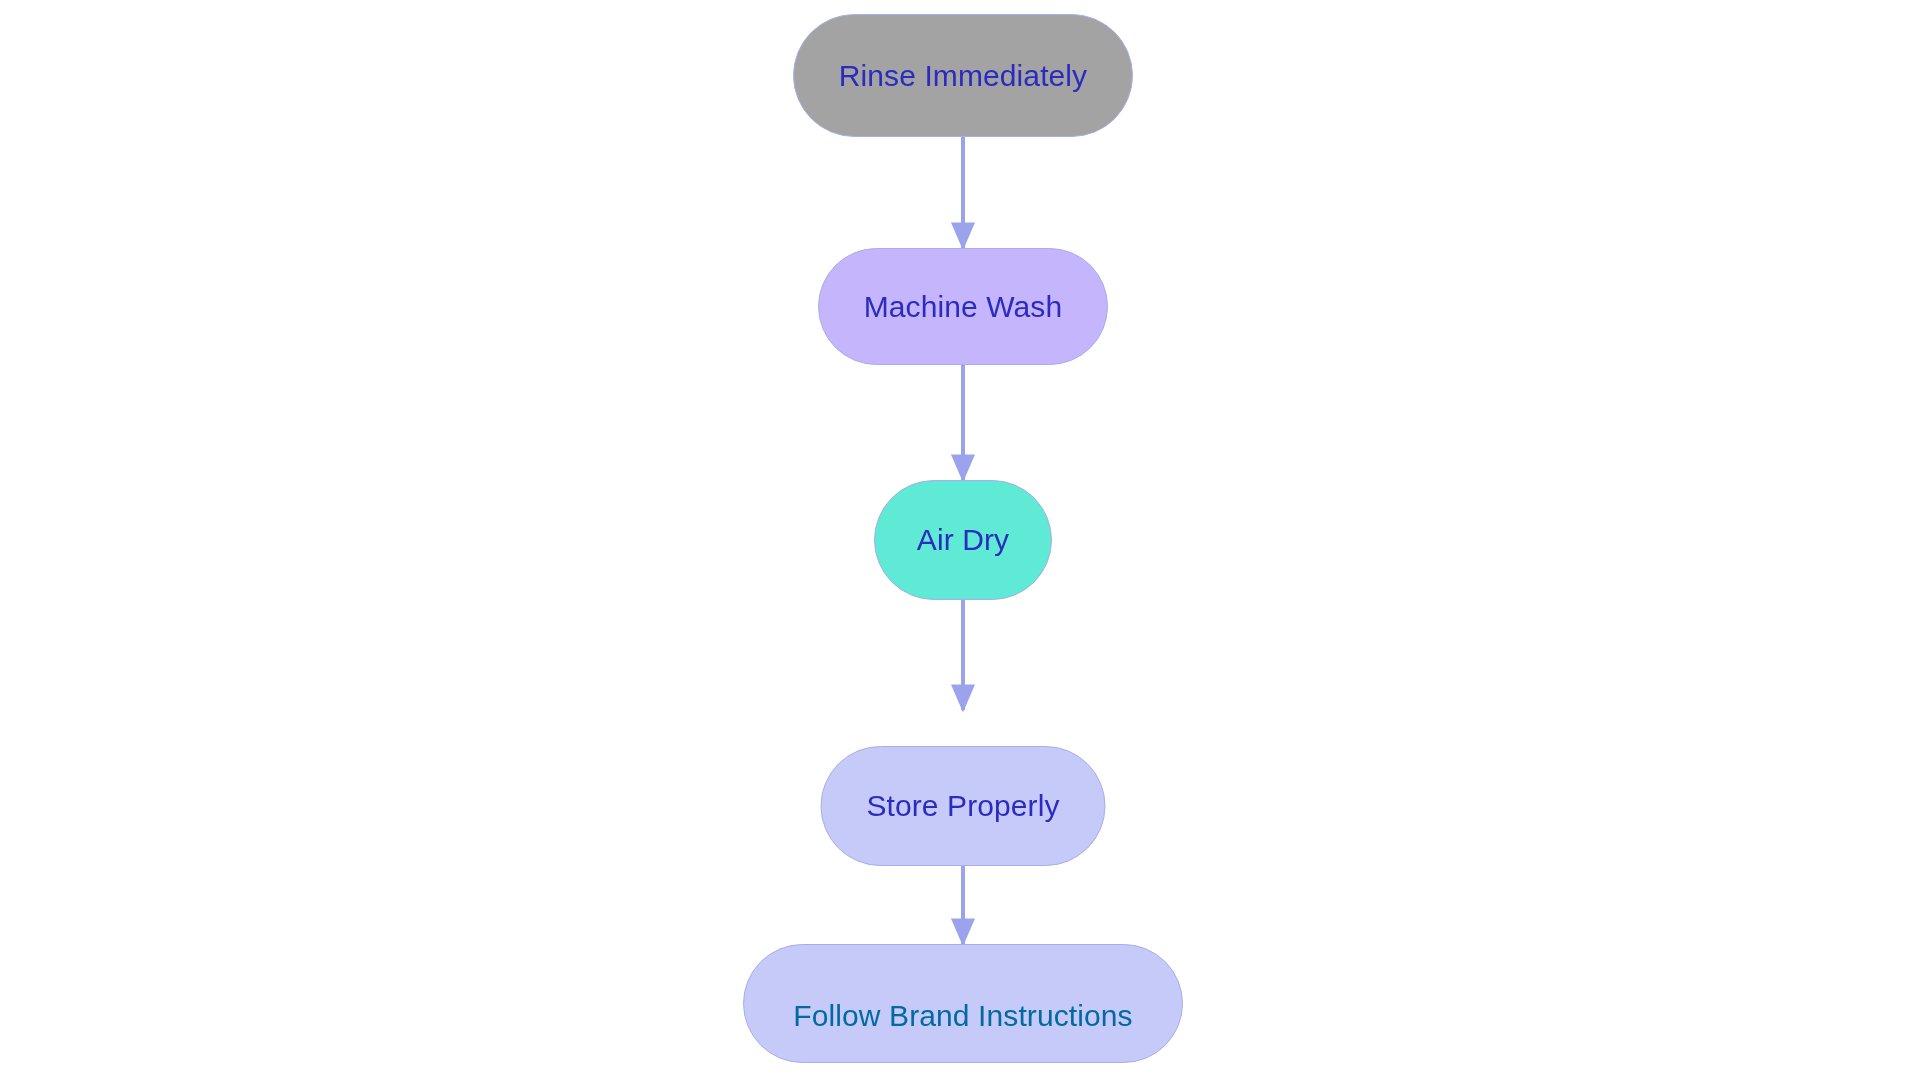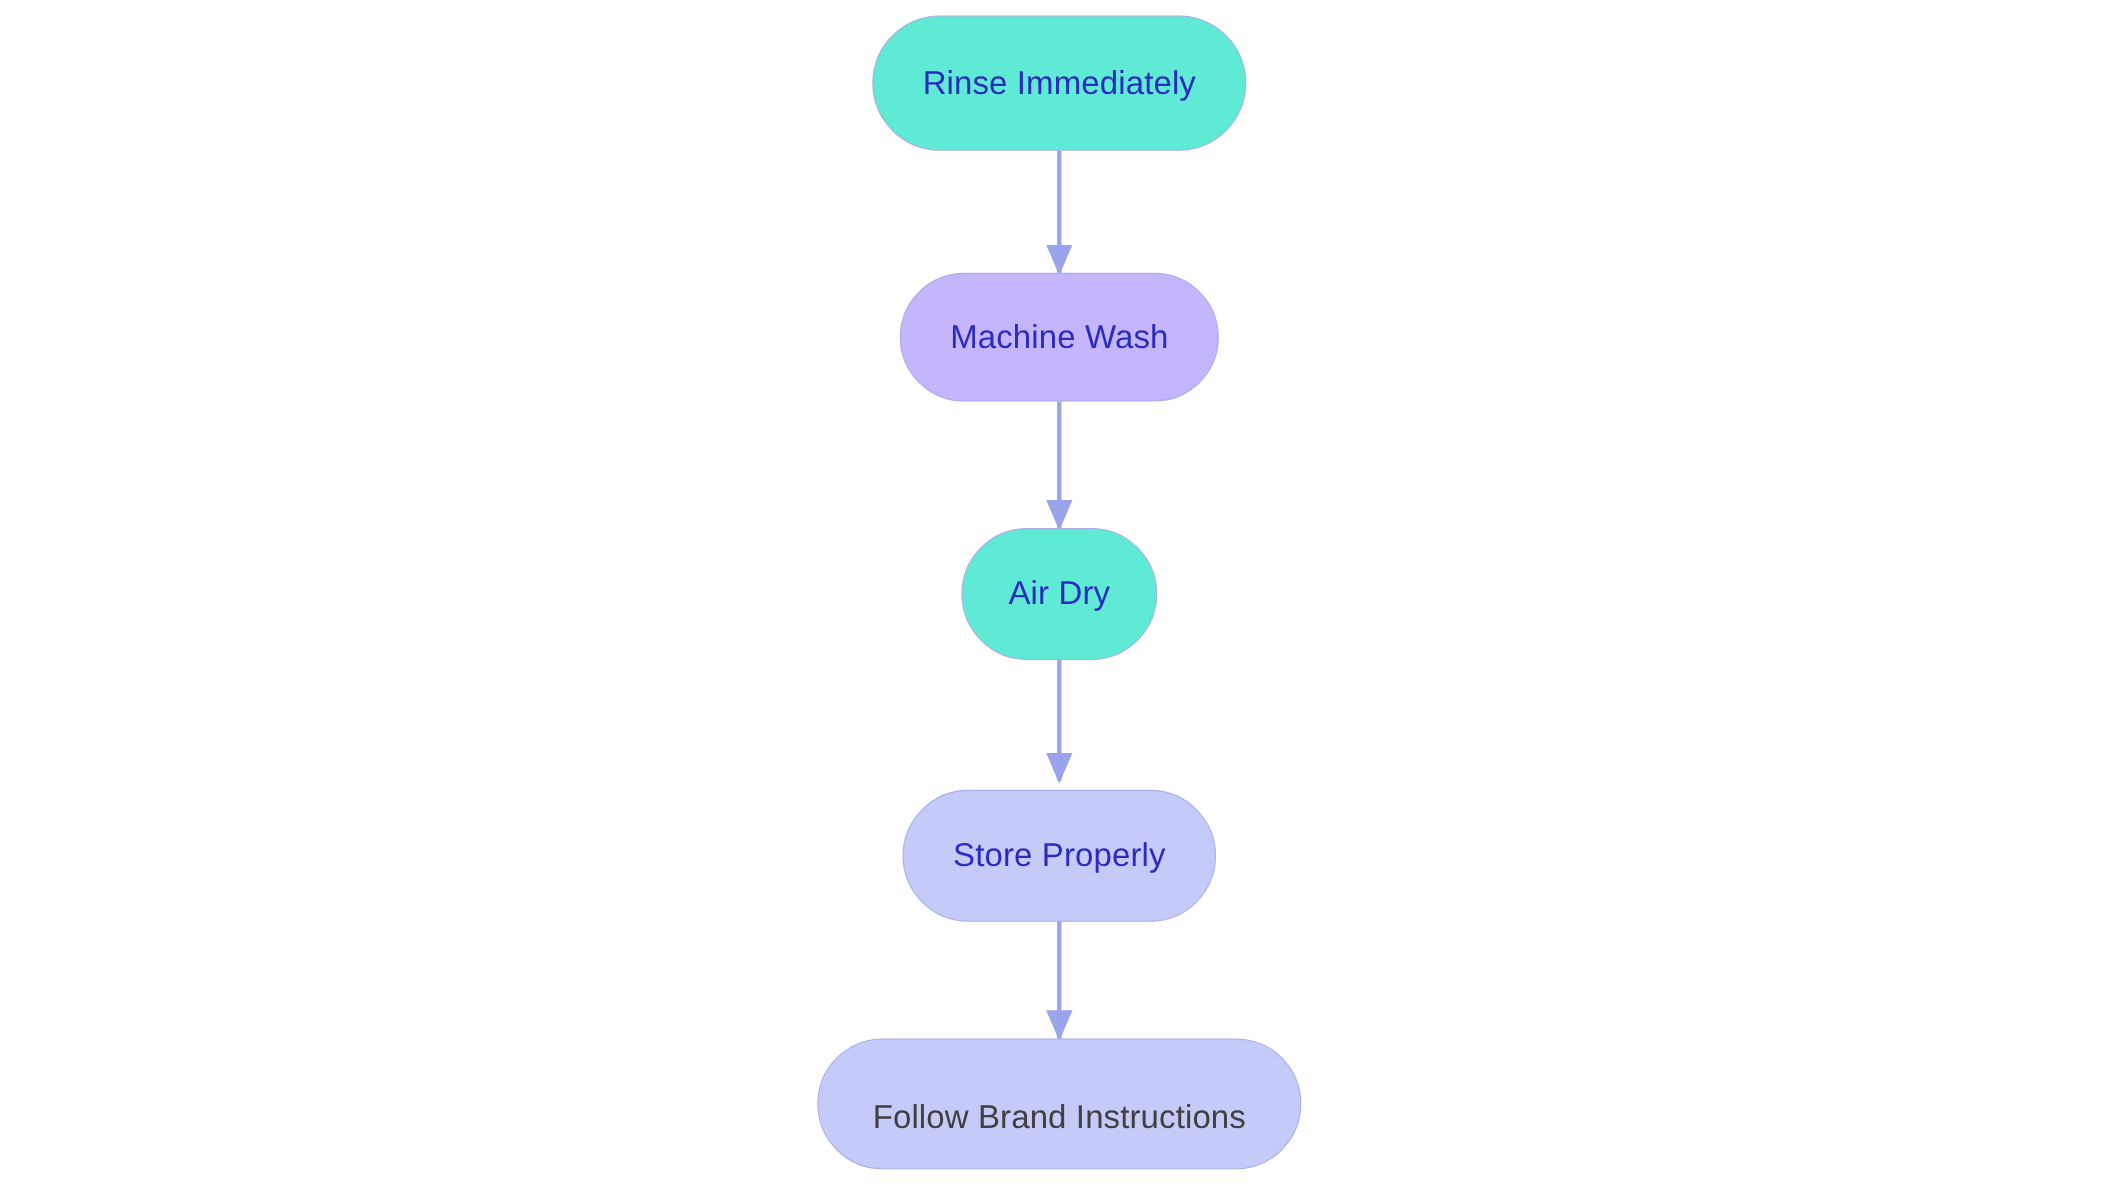--- a/index.html
+++ b/index.html
@@ -67,30 +67,30 @@
     </defs>
     <g id="connector-group">
         <line x1="963" y1="137" x2="963" y2="248" stroke="#9aa3ec" stroke-width="4" marker-end="url(#arrowhead)"></line>
         <line x1="963" y1="365" x2="963" y2="480" stroke="#9aa3ec" stroke-width="4" marker-end="url(#arrowhead)"></line>
         <line x1="963" y1="595" x2="963" y2="710" stroke="#9aa3ec" stroke-width="4" marker-end="url(#arrowhead)"></line>
         <line x1="963" y1="830" x2="963" y2="944" stroke="#9aa3ec" stroke-width="4" marker-end="url(#arrowhead)"></line>
       </g>
   </svg>
 
   <div id="node-layer">
-      <div class="flow-node" style="left: 963px; top: 14px; width: 340px; height: 123px; background: #5eead4; border-color: rgb(168, 174, 232); justify-content: center;">
+      <div class="flow-node" style="left: 963px; top: 14px; width: 340px; height: 123px; background: #a3a3a3; border-color: rgb(168, 174, 232); justify-content: center;">
         <span class="flow-node-label" style="color: rgb(43, 43, 191);">Rinse Immediately</span>
       </div>
       <div class="flow-node" style="left: 963px; top: 248px; width: 290px; height: 117px; background: #c4b5fd; border-color: rgb(168, 174, 232);">
         <span class="flow-node-label" style="color: rgb(43, 43, 191);">Machine Wash</span>
       </div>
       <div class="flow-node" style="left: 963px; top: 480px; width: 178px; height: 120px; background: #5eead4; border-color: rgb(168, 174, 232);">
         <span class="flow-node-label" style="color: rgb(43, 43, 191);">Air Dry</span>
       </div>
-      <div class="flow-node" style="left: 963px; top: 718px; width: 285px; height: 120px; background: rgb(197, 202, 249); border-color: rgb(168, 174, 232);">
+      <div class="flow-node" style="left: 963px; top: 746px; width: 285px; height: 120px; background: rgb(197, 202, 249); border-color: rgb(168, 174, 232);">
         <span class="flow-node-label" style="color: rgb(43, 43, 191);">Store Properly</span>
       </div>
       <div class="flow-node" style="left: 963px; top: 944px; width: 440px; height: 119px; background: rgb(197, 202, 249); border-color: rgb(168, 174, 232);">
-        <span class="flow-node-label" style="color: #404040; margin-top: 24px;">Follow Brand Instructions</span>
+        <span class="flow-node-label" style="color: #0369a1; margin-top: 24px;">Follow Brand Instructions</span>
       </div>
     </div>
 
 </div>
 
 </body></html>

